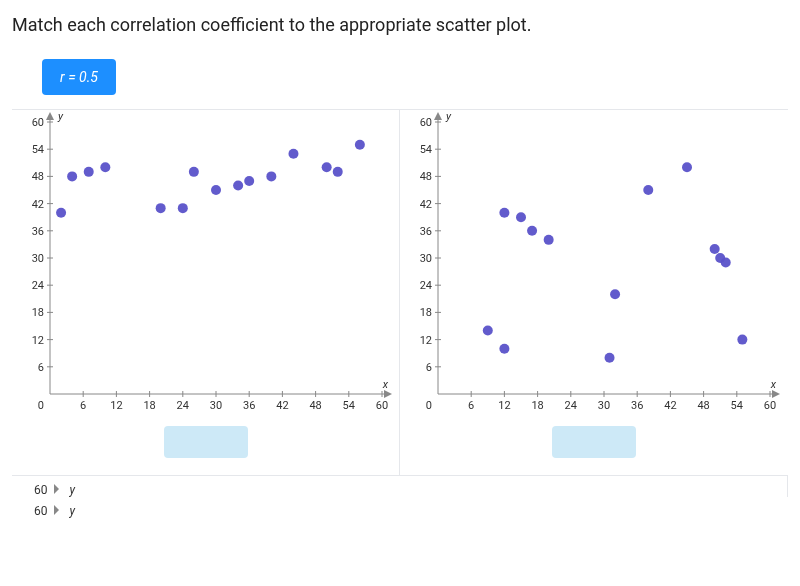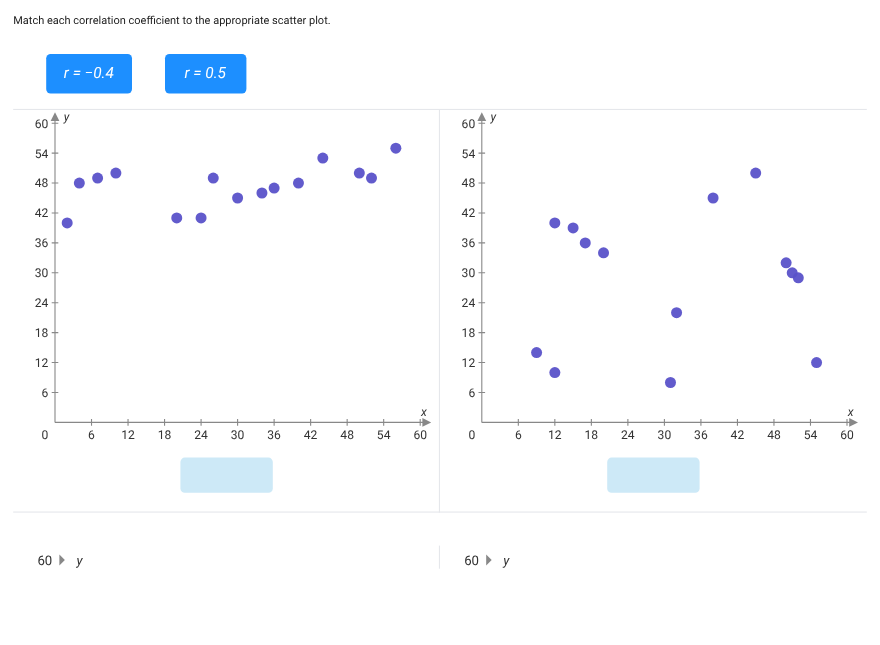--- a/index.html
+++ b/index.html
@@ -5,21 +5,21 @@
   * { box-sizing: border-box; margin: 0; padding: 0; }
   body {
     font-family: -apple-system, BlinkMacSystemFont, "Segoe UI", Roboto, sans-serif;
     background: #fff;
     width: 800px;
     height: 586px;
     overflow: hidden;
     padding: 14px 12px 0 12px;
   }
   .prompt {
-    font-size: 10px;
+    font-size: 18px;
     color: #222;
     margin-bottom: 24px;
   }
   .chips {
     display: flex;
     gap: 30px;
     margin-left: 30px;
     margin-bottom: 14px;
   }
   .chip {
@@ -55,22 +55,21 @@
   }
   .drop {
     width: 84px;
     height: 32px;
     background: #cde9f7;
     border-radius: 4px;
     margin: 4px auto 8px auto;
   }
   .partial-row {
     display: grid;
-    grid-template-columns: 1fr 1fr;
-    margin-top: 30px;
+    grid-template-columns: 1fr;
   }
   .partial {
     border-right: 1px solid #e5e7eb;
     padding: 6px 0 0 22px;
     font-size: 12px;
     color: #333;
     position: relative;
   }
   .partial:last-child { border-right: none; }
   
@@ -80,21 +79,20 @@
   .axis-line { stroke: #888; stroke-width: 1; fill: none; }
   .arrow { fill: #888; }
   .dot { fill: #5a52c9; opacity: 0.95; }
 </style>
 </head>
 <body>
 
 <div class="prompt">Match each correlation coefficient to the appropriate scatter plot.</div>
 
 <div class="chips">
-  <div class="chip">r = −0.4</div>
   <div class="chip">r = 0.5</div>
 </div>
 
 <div class="panels">
 
   <div class="panel">
     <svg class="plot" width="380" height="312">
         <line class="axis-line" x1="34" y1="284" x2="372" y2="284"></line>
         <polygon class="arrow" points="376,284 368,280 368,288"></polygon>
         <line class="axis-line" x1="34" y1="284" x2="34" y2="6"></line>

